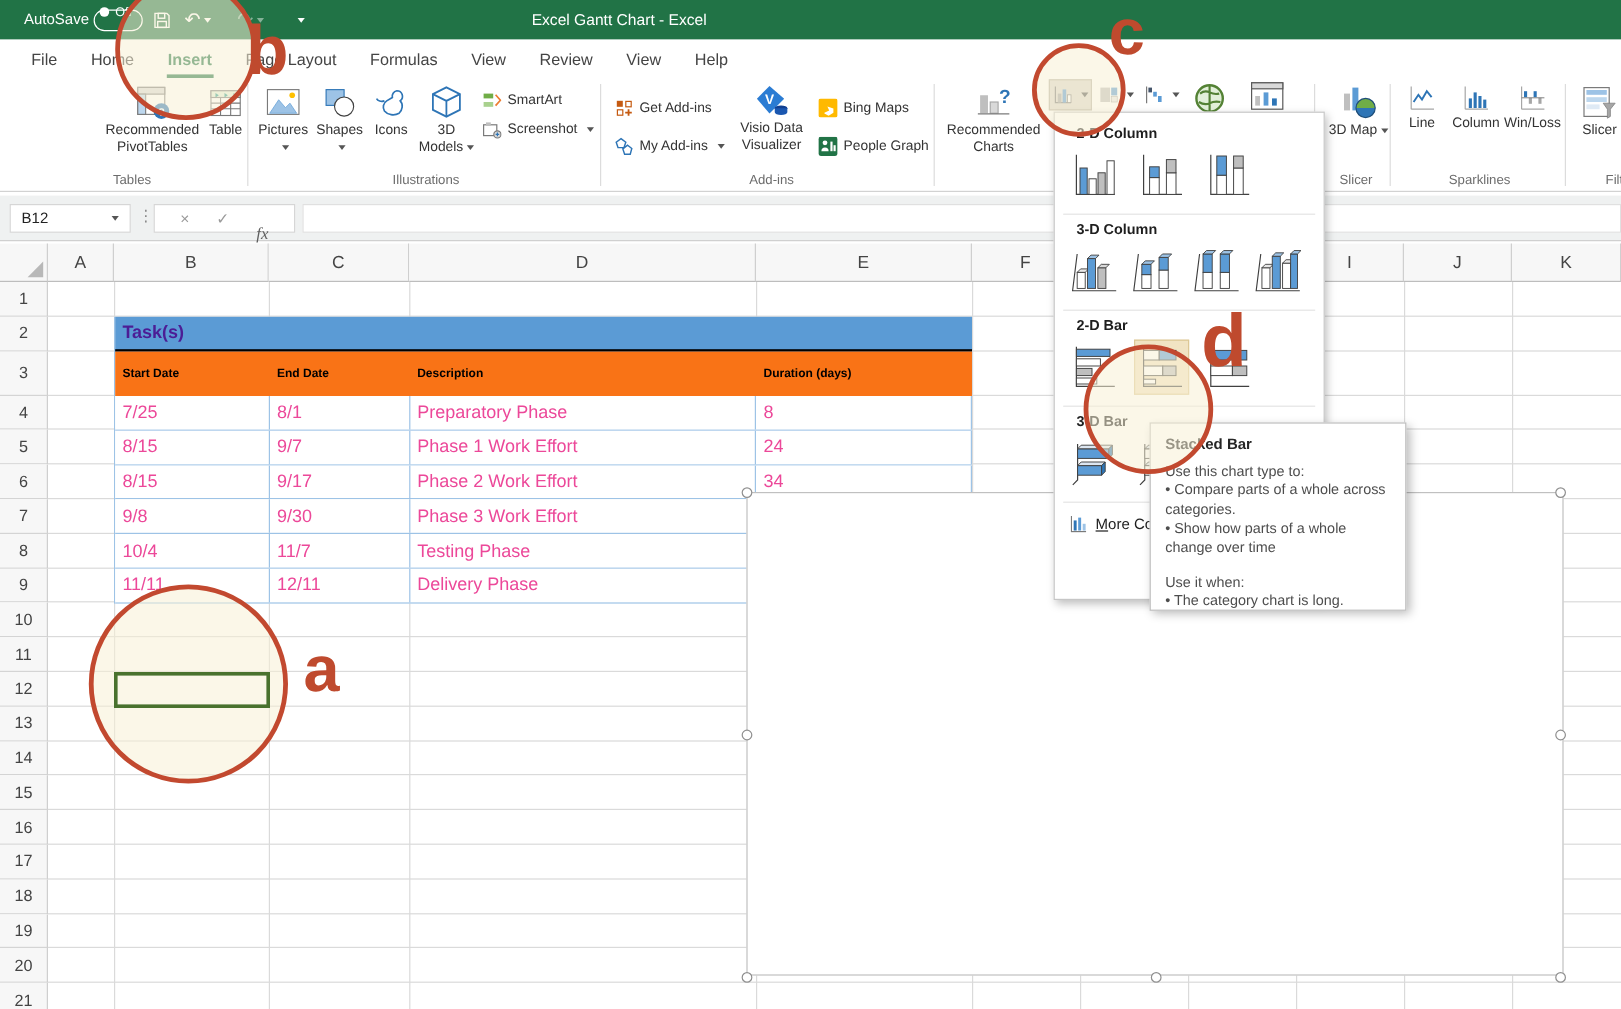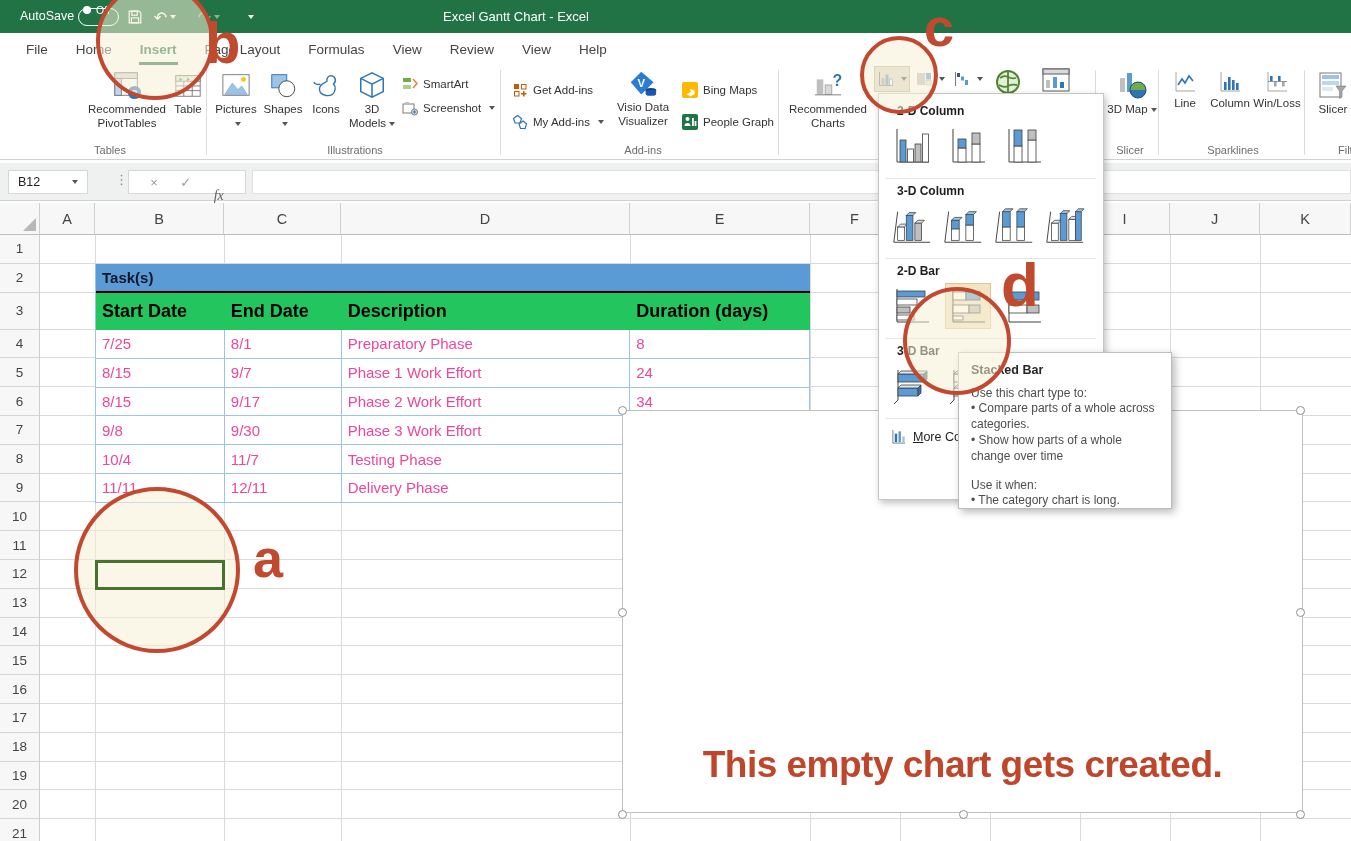--- a/index.html
+++ b/index.html
@@ -33,21 +33,21 @@
   .glabel{position:absolute;top:78px;font-size:11px;color:#6c6c6c;text-align:center;}
   .gdiv{position:absolute;top:4px;height:85px;width:1px;background:#dcdcdc;}
   .chev{display:inline-block;width:0;height:0;border-left:3.5px solid transparent;border-right:3.5px solid transparent;border-top:4px solid #555;margin-left:3px;vertical-align:middle;}
   .chev.w{border-top-color:#fff;}
   .cbtn{position:absolute;top:0px;width:36px;height:26px;display:flex;align-items:center;justify-content:center;gap:3px;}
   .cbtn.pressed{background:#dcd8ce;border:1px solid #b9b3a6;}
 
   
   .fbar{position:absolute;left:0;top:163px;width:1351px;height:38px;background:#eff1f1;border-bottom:1px solid #d0d0d0;z-index:20;}
   .fbar .abs{position:absolute;}
-  .namebox{left:8px;top:7px;width:80px;height:24px;background:#fff;border:1px solid #d6d6d6;display:flex;align-items:center;font-size:12.5px;color:#222;padding-left:9px;}
+  .namebox{left:8px;top:7px;width:101px;height:24px;background:#fff;border:1px solid #d6d6d6;display:flex;align-items:center;font-size:12.5px;color:#222;padding-left:9px;}
   .namebox .chev{position:absolute;right:9px;}
   .vdots{left:115px;top:9px;color:#8a8a8a;font-size:13px;}
   .fxbox{left:128px;top:7px;width:118px;height:24px;background:#fff;border:1px solid #d6d6d6;display:flex;align-items:center;justify-content:space-around;padding:0 10px;}
   .fxbox .g{color:#9a9a9a;font-size:13px;}
   .fxlabel{font-family:"Liberation Serif",serif;font-style:italic;font-size:14px;color:#5f5f5f;margin-top:28px;}
   .finput{left:252px;top:7px;width:1099px;height:24px;background:#fff;border:1px solid #e0e0e0;font-size:12.5px;padding-left:6px;font-family:"Liberation Sans",sans-serif;outline:none;}
 
   
   .sheet-headrow{position:absolute;left:40px;top:203px;height:32px;display:flex;z-index:2;}
   .colhead{height:32px;background:#f7f7f7;border-right:1px solid #cfcfcf;border-bottom:1px solid #bdbdbd;display:flex;align-items:center;justify-content:center;font-size:14.5px;color:#444;}
@@ -60,22 +60,22 @@
   .rowheads{position:absolute;left:0;top:235px;width:40px;z-index:2;}
   .rh{width:40px;height:28.8px;background:#f7f7f7;border-right:1px solid #cfcfcf;border-bottom:1px solid #d4d4d4;display:flex;align-items:center;justify-content:center;font-size:13.5px;color:#444;}
   .rh:nth-child(3){height:37px;}
   .strips{position:absolute;left:40px;top:235px;width:1311px;z-index:0;}
   .strip{height:28.8px;border-bottom:1px solid #dadada;}
   .strip:nth-child(3){height:37px;}
   .vline{position:absolute;top:235px;height:606px;width:1px;background:#dadada;z-index:0;}
 
   
   .ttable{position:absolute;left:95px;top:264px;width:715px;z-index:5;border-left:1px solid #9dc3e6;}
-  .t-title{height:29px;background:#5b9bd5;color:#0f172a;font-weight:bold;font-size:15px;display:flex;align-items:center;padding-left:6px;border-bottom:2px solid #000;}
-  .t-head{height:37px;background:#22c55e;display:flex;font-weight:bold;font-size:18px;color:#000;}
+  .t-title{height:29px;background:#5b9bd5;color:#4c1d95;font-weight:bold;font-size:15px;display:flex;align-items:center;padding-left:6px;border-bottom:2px solid #000;}
+  .t-head{height:37px;background:#f97316;display:flex;font-weight:bold;font-size:10px;color:#000;}
   .t-head .hc{display:flex;align-items:center;padding-left:6px;}
   .hc:nth-child(1),.dc:nth-child(1){width:129px;}
   .hc:nth-child(2),.dc:nth-child(2){width:117px;}
   .hc:nth-child(3),.dc:nth-child(3){width:289px;}
   .hc:nth-child(4),.dc:nth-child(4){width:180px;}
   .t-row{height:28.8px;background:#fff;display:flex;border-bottom:1px solid #9dc3e6;font-size:15px;color:#ec4899;}
   .t-row .dc{display:flex;align-items:center;padding-left:6px;border-right:1px solid #9dc3e6;}
 
   
   .chartbox{position:absolute;left:622px;top:410px;width:681px;height:403px;background:#fff;border:1px solid #c0c0c0;z-index:10;}
@@ -525,21 +525,20 @@
 
   <div class="chartbox">
     <span class="handle" style="left:-5px;top:-5px;"></span>
     <span class="handle" style="left:336px;top:-5px;"></span>
     <span class="handle" style="left:673px;top:-5px;"></span>
     <span class="handle" style="left:-5px;top:197px;"></span>
     <span class="handle" style="left:673px;top:197px;"></span>
     <span class="handle" style="left:-5px;top:399px;"></span>
     <span class="handle" style="left:336px;top:399px;"></span>
     <span class="handle" style="left:673px;top:399px;"></span>
-    <div class="chart-caption">This empty chart gets created.</div>
   </div>
 
   <div class="ddmenu">
     <div class="dd-title">2-D Column</div>
     <div class="dd-icons">
       <div class="mi">
         <svg width="44" height="44" viewBox="0 0 44 44">
             <path d="M7 5 v33 h32" stroke="#404040" fill="none"></path>
             <g stroke="#404040" stroke-width=".8">
               <rect x="10" y="16" width="6" height="22" fill="#5b9bd5"></rect>

